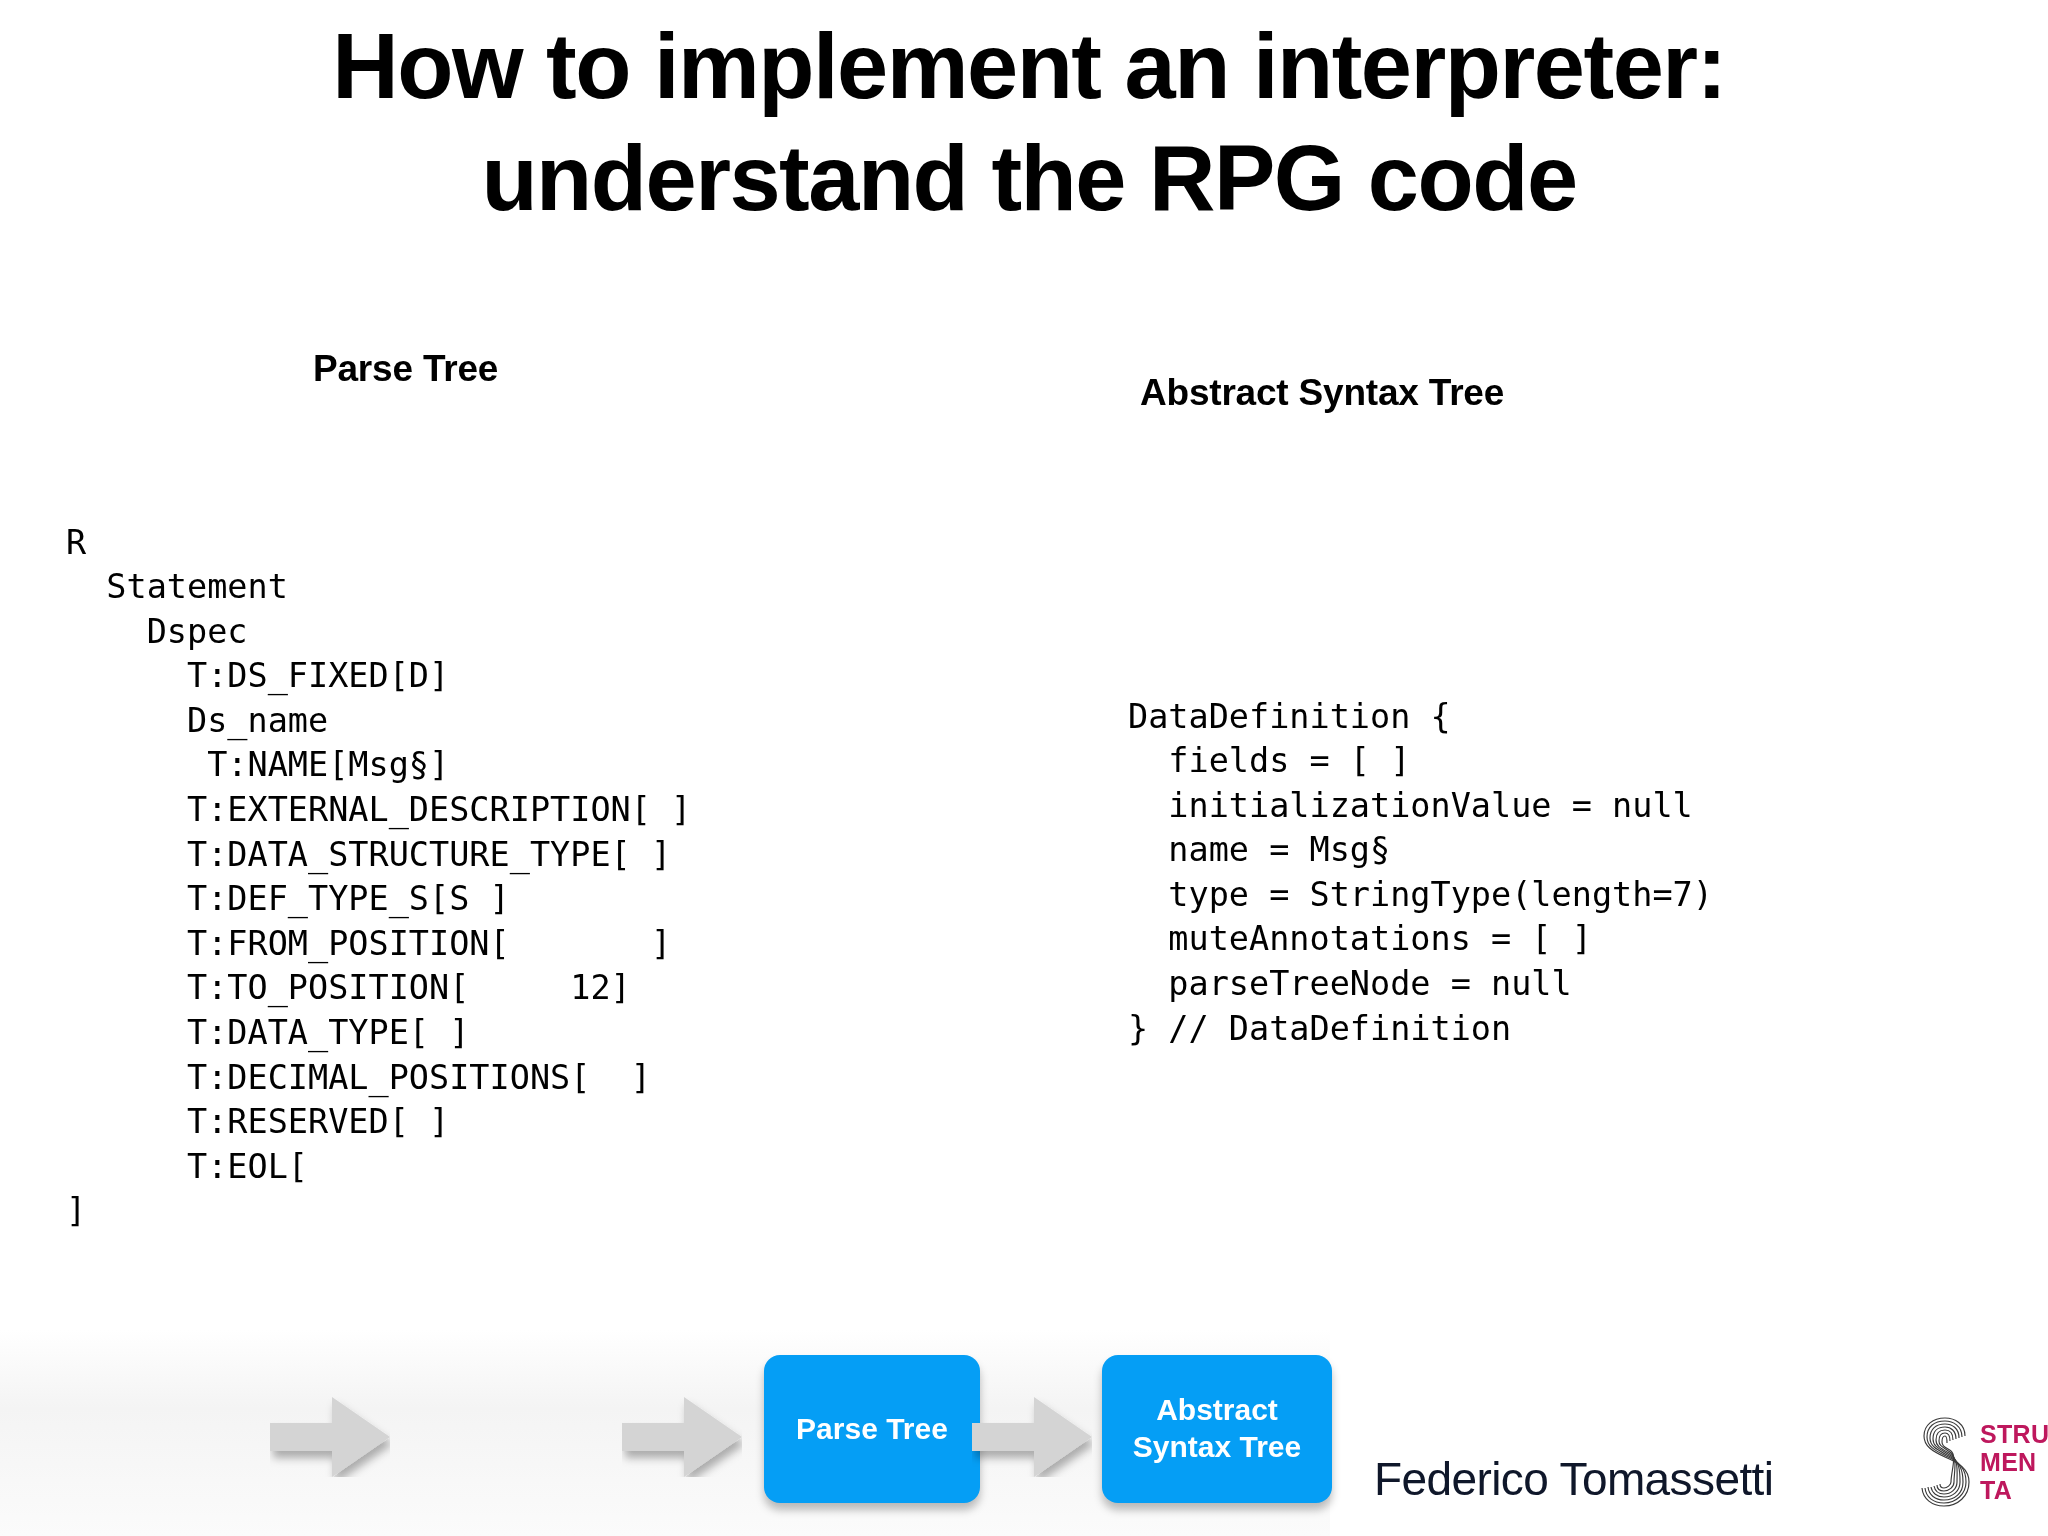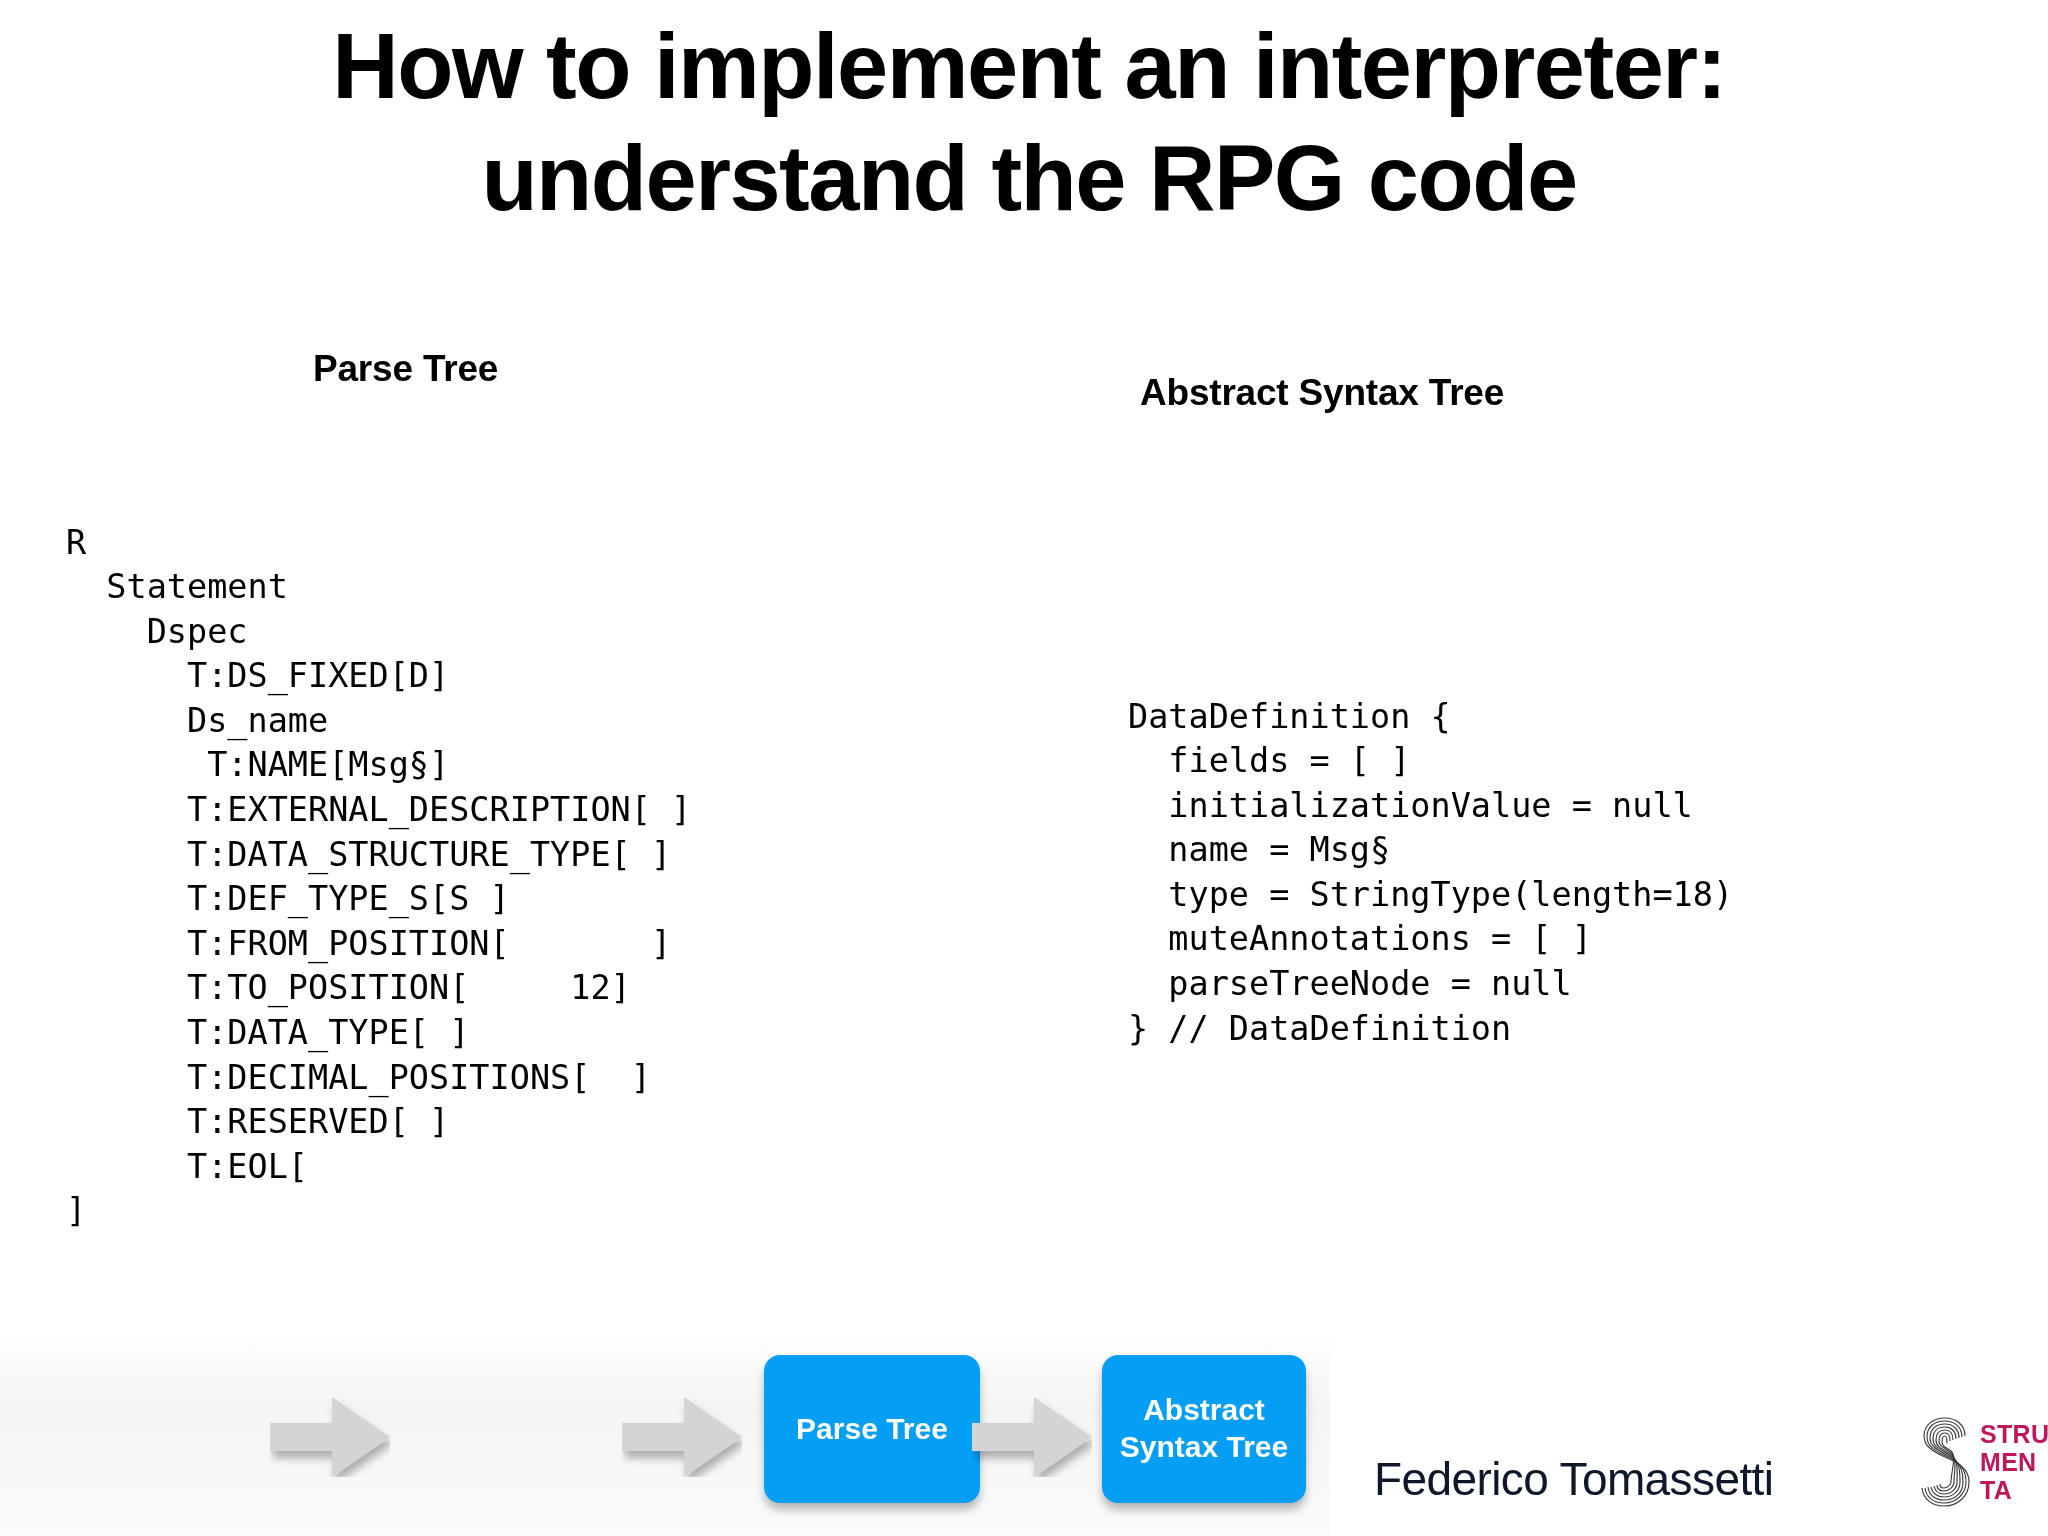--- a/index.html
+++ b/index.html
@@ -82,21 +82,21 @@
     color: #ffffff;
     font-size: 30px;
     font-weight: bold;
     text-align: center;
     line-height: 1.22;
     white-space: pre-line;
   }
   #pipe-box-0 { left: 60px;  width: 216px; }
   #pipe-box-1 { left: 412px; width: 216px; }
   #pipe-box-2 { left: 764px; width: 216px; }
-  #pipe-box-3 { left: 1102px; width: 204px; }
+  #pipe-box-3 { left: 1102px; width: 230px; }
 
   .pipe-arrow {
     position: absolute;
     top: 42px;
     width: 120px;
     height: 80px;
   }
   #pipe-arrow-0 { left: 270px; }
   #pipe-arrow-1 { left: 622px; }
   #pipe-arrow-2 { left: 972px; }
@@ -160,21 +160,21 @@
       T:DATA_TYPE[ ]
       T:DECIMAL_POSITIONS[  ]
       T:RESERVED[ ]
       T:EOL[
 ]</pre>
 
 <pre class="code-block" id="ast-code">DataDefinition {
   fields = [ ]
   initializationValue = null
   name = Msg§
-  type = StringType(length=18)
+  type = StringType(length=7)
   muteAnnotations = [ ]
   parseTreeNode = null
 } // DataDefinition</pre>
 
 <div id="pipeline-band"></div>
 
 <div id="pipeline">
 
 
   <svg class="pipe-arrow" id="pipe-arrow-0" viewBox="0 0 120 80">

